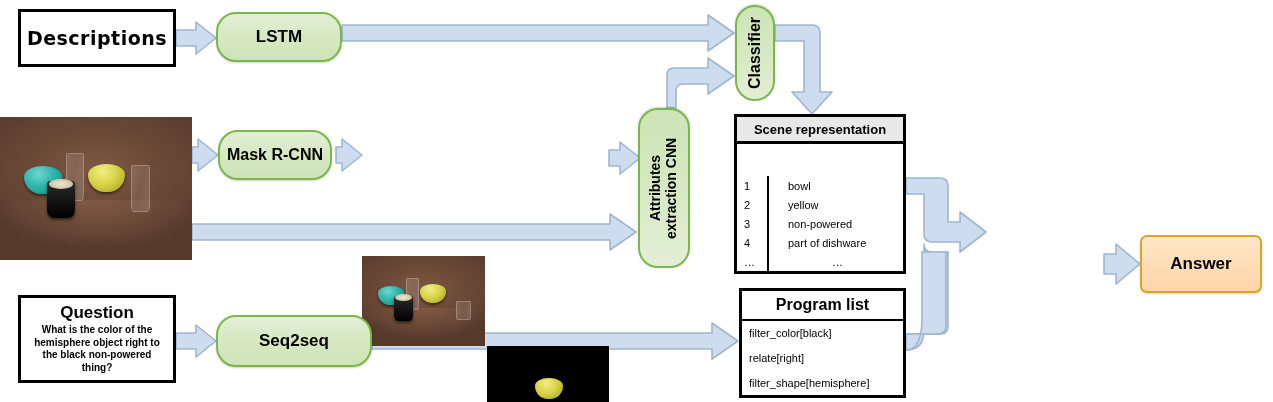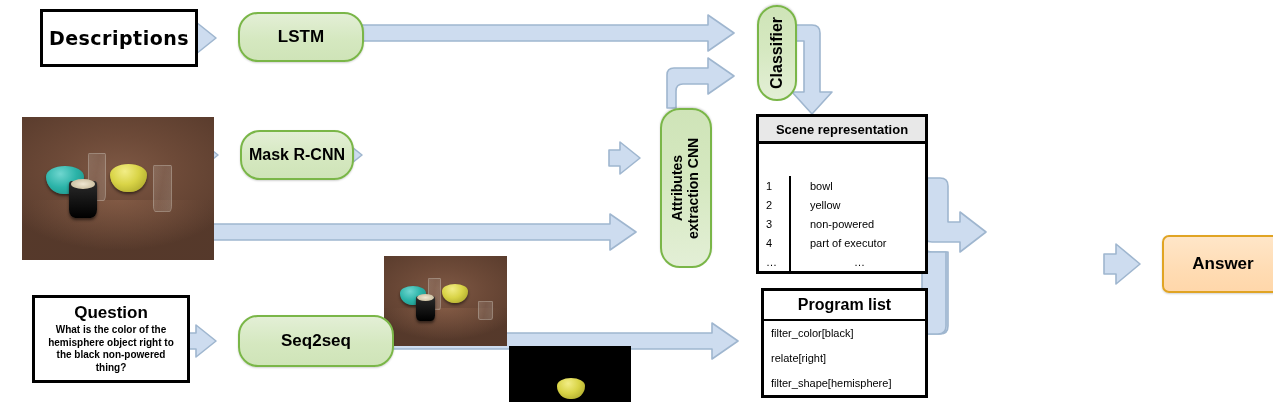--- a/index.html
+++ b/index.html
@@ -1,21 +1,21 @@
 <!DOCTYPE html>
 <html><head>
 <meta charset="utf-8">
 <title>Neuro-Symbolic VQA Pipeline Diagram</title>
 <style>
   html,body{margin:0;padding:0;background:#ffffff;}
   body{font-family:"Liberation Sans", sans-serif;}
   #canvas{position:relative;width:1273px;height:402px;background:#ffffff;overflow:hidden;}
 
   
-  .abs{position:absolute;box-sizing:border-box;margin-left:22px;}
+  .abs{position:absolute;box-sizing:border-box;}
 
   
   .proc{
     background:linear-gradient(180deg,#e3efd6 0%, #d5e8c0 55%, #cfe4b8 100%);
     border:2px solid #7ab648;
     border-radius:20px;
     display:flex;align-items:center;justify-content:center;
     text-align:center;
     font-weight:bold;color:#000;
     box-shadow:0 1px 2px rgba(0,0,0,0.18);
@@ -204,21 +204,21 @@
       <div class="srow">
         <span class="scell-idx">2</span>
         <span class="scell-val">yellow</span>
       </div>
       <div class="srow">
         <span class="scell-idx">3</span>
         <span class="scell-val">non-powered</span>
       </div>
       <div class="srow">
         <span class="scell-idx">4</span>
-        <span class="scell-val">part of executor</span>
+        <span class="scell-val">part of dishware</span>
       </div>
       <div class="srow">
         <span class="scell-idx">…</span>
         <span class="scell-val dots">…</span>
       </div>
     </div>
   </div>
 
   <div class="abs tbl" style="left:739px;top:288px;width:167px;height:110px;">
     <div class="tbl-head" style="height:28px;font-size:16px;background:#fff;border-bottom:2px solid #000;">Program list</div>
@@ -227,21 +227,21 @@
       <div class="prow">relate[right]</div>
       <div class="prow">filter_shape[hemisphere]</div>
     </div>
   </div>
 
 
   <div class="abs answer-box" style="left:1140px;top:235px;width:122px;height:58px;font-size:17px;">
     <span>Answer</span>
   </div>
 
-  <div class="abs plainbox" style="left:10px;top:295px;width:158px;height:88px;padding:4px 5px;">
+  <div class="abs plainbox" style="left:18px;top:295px;width:158px;height:88px;padding:4px 5px;">
     <span style="font-size:17px;font-weight:bold;line-height:1.1;">Question</span>
     <span style="font-size:10px;font-weight:bold;line-height:1.25;margin-top:2px;">What is the color of the hemisphere object right to the black non-powered thing?</span>
   </div>
 
   <div class="abs proc" style="left:216px;top:315px;width:156px;height:52px;font-size:17px;">
     <span>Seq2seq</span>
   </div>
 
 </div>
 

